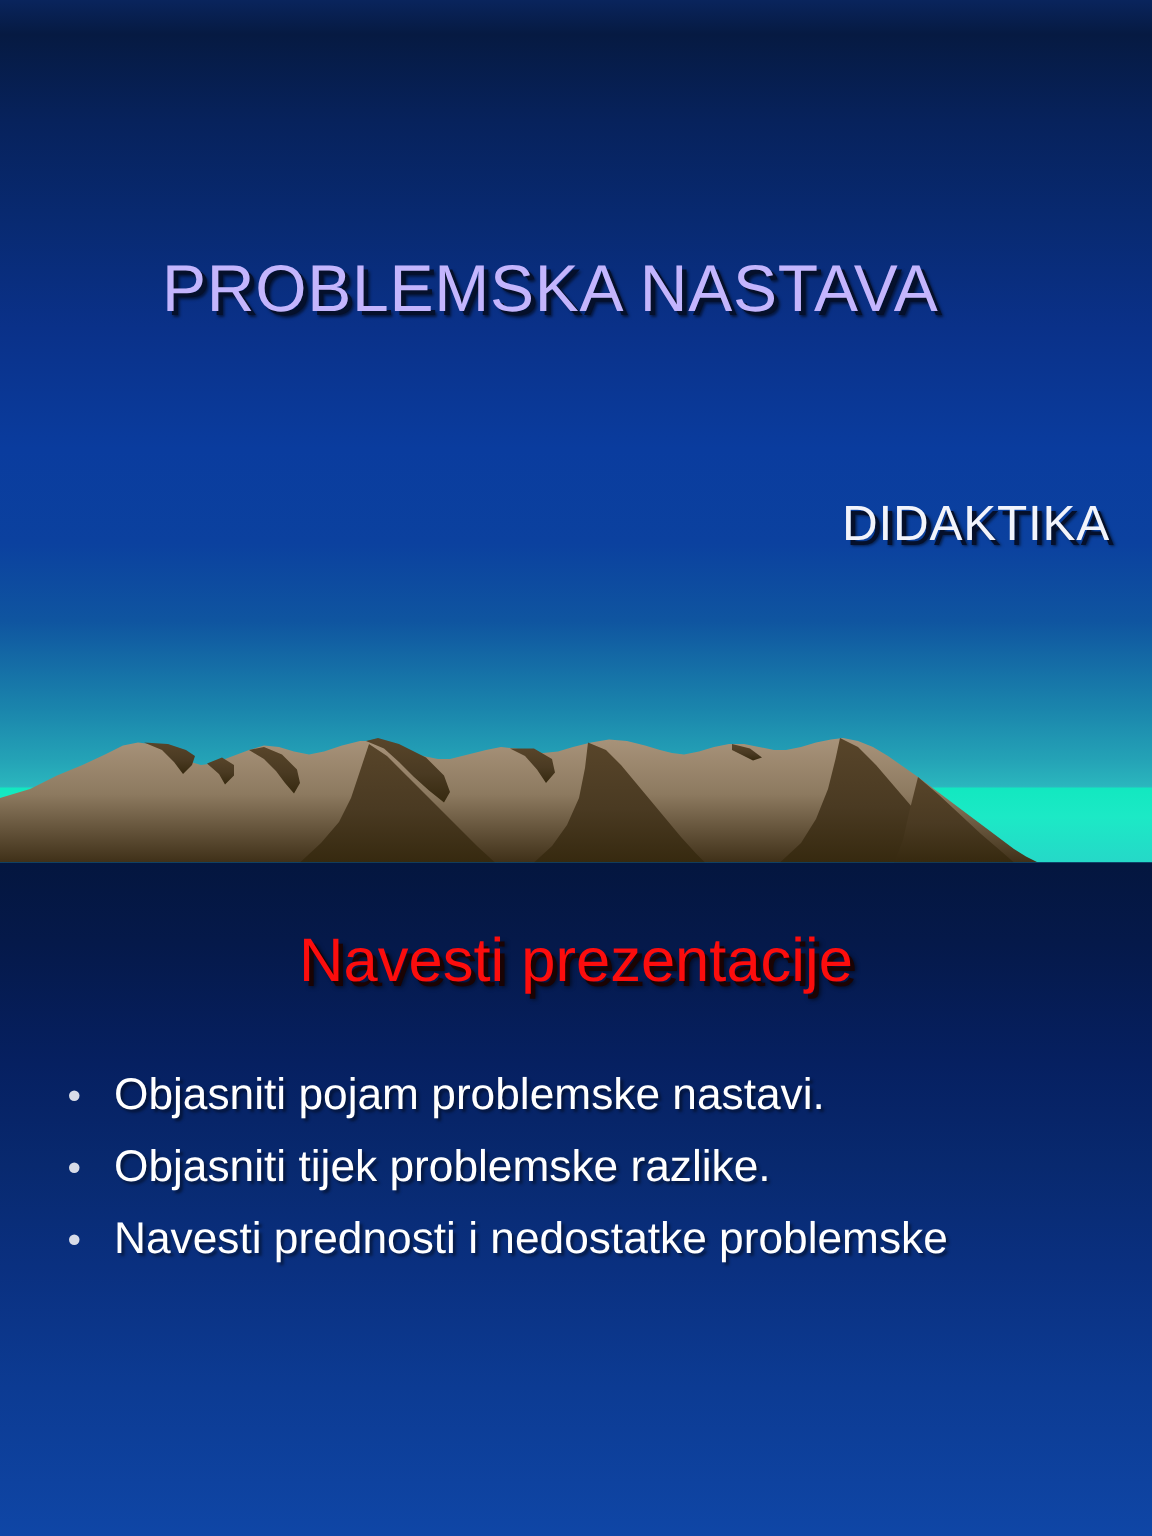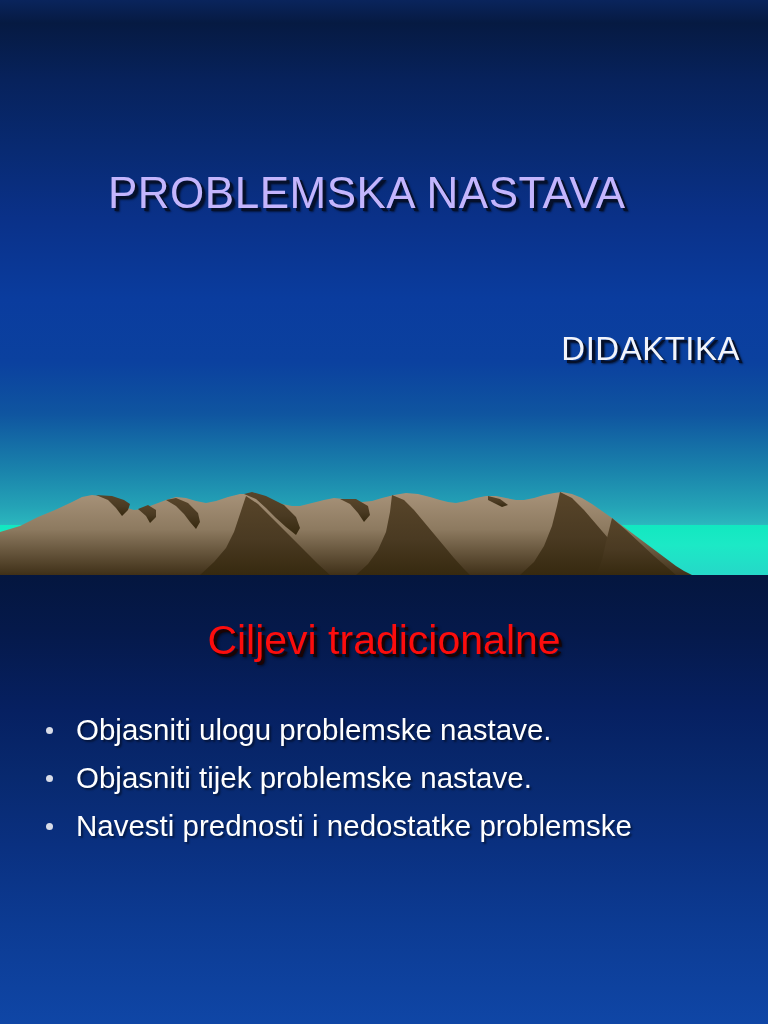--- a/index.html
+++ b/index.html
@@ -209,30 +209,30 @@
         L602,90 L606,72 Z"></path>
     </svg>
 
     <div class="title-text">PROBLEMSKA NASTAVA</div>
 
     <div class="subtitle-text">DIDAKTIKA</div>
   </div>
 
   <div class="bottom-section">
 
-    <div class="content-heading">Ciljevi tradicionalne</div>
+    <div class="content-heading">Navesti prezentacije</div>
 
     <div class="bullet-list">
       <div class="bullet-item">
         <span class="bullet-dot"></span>
-        <span>Objasniti ulogu problemske nastave.</span>
+        <span>Objasniti pojam problemske nastavi.</span>
       </div>
       <div class="bullet-item">
         <span class="bullet-dot"></span>
-        <span>Objasniti tijek problemske nastave.</span>
+        <span>Objasniti tijek problemske razlike.</span>
       </div>
       <div class="bullet-item">
         <span class="bullet-dot"></span>
         <span>Navesti prednosti i nedostatke problemske</span>
       </div>
     </div>
 
   </div>
 </div>
 

